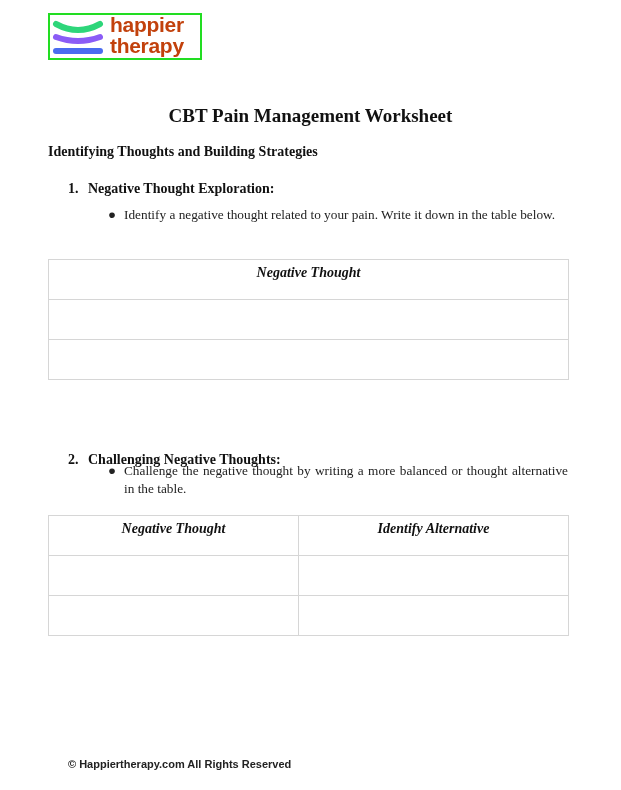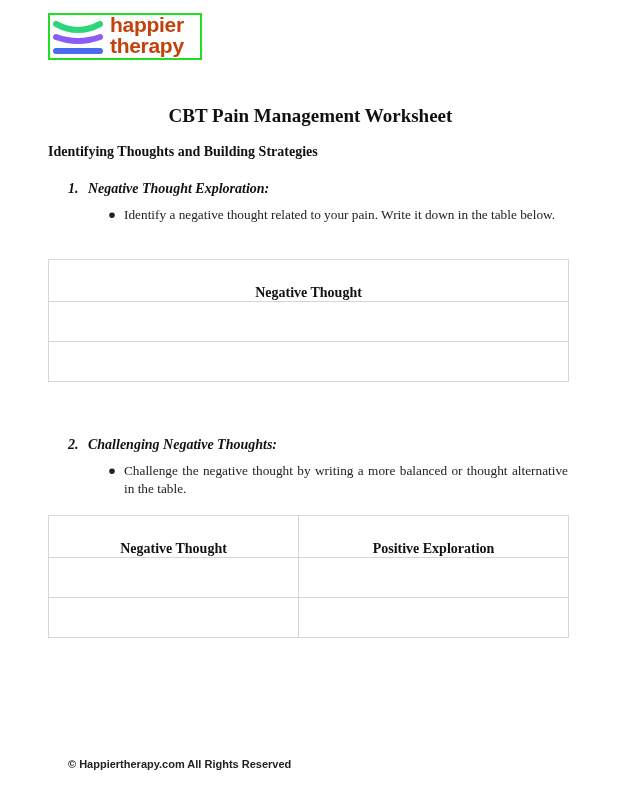--- a/index.html
+++ b/index.html
@@ -2,28 +2,28 @@
 <html><head>
 <meta charset="utf-8">
 <style>
   html, body { margin: 0; padding: 0; background: #ffffff; }
   body { width: 621px; height: 790px; position: relative; overflow: hidden; font-family: "Liberation Serif", serif; color: #111; }
   .logo { position: absolute; left: 48px; top: 13px; width: 154px; height: 47px; border: 2px solid #22dd22; box-sizing: border-box; }
   .logo svg { position: absolute; left: 2px; top: 3px; }
   .logo-text { position: absolute; left: 60px; top: -1px; font-family: "Liberation Sans", sans-serif; font-weight: bold; font-size: 21px; line-height: 21px; color: #c2410c; letter-spacing: -0.3px; }
   .title { position: absolute; left: 0; width: 621px; top: 105px; text-align: center; font-weight: bold; font-size: 19px; }
   .subtitle { position: absolute; left: 48px; top: 144px; font-weight: bold; font-size: 14px; }
-  .section-head { position: absolute; left: 68px; font-weight: bold; font-size: 14px; font-style: italic; }
+  .section-head { position: absolute; left: 68px; font-weight: bold; font-size: 14px; }
   .section-head .num { display: inline-block; width: 20px; }
   .bullet { position: absolute; left: 108px; width: 460px; font-size: 13.3px; line-height: 18px; color: #222; }
   .bullet .dot { position: absolute; left: 0; top: 0; }
   .bullet .txt { display: block; margin-left: 16px; text-align: justify; }
   table { position: absolute; left: 48px; width: 521px; border-collapse: collapse; }
   td, th { border: 1px solid #d6d6d6; height: 39px; padding: 0; font-size: 14px; font-weight: bold; text-align: center; vertical-align: top; }
-  th span { display: inline-block; margin-top: 25px; }
+  th span { display: inline-block; margin-top: 5px; font-style: italic; }
   .footer { position: absolute; left: 36px; top: 758px; font-family: "Liberation Sans", sans-serif; font-weight: bold; font-size: 11px; color: #222; margin-left: 32px; }
 </style>
 </head>
 <body>
 
 <div class="logo">
   <svg width="52" height="40" viewBox="0 0 52 40">
     <path d="M4 6 Q26 18 48 6" stroke="#2ed67a" stroke-width="6" fill="none" stroke-linecap="round"></path>
     <path d="M4 19 Q26 27 48 19" stroke="#8b5cf6" stroke-width="6" fill="none" stroke-linecap="round"></path>
     <path d="M4 33 L48 33" stroke="#4a6cf0" stroke-width="6" fill="none" stroke-linecap="round"></path>
@@ -51,32 +51,32 @@
   </tr>
   <tr>
     <td></td>
   </tr>
   <tr>
     <td></td>
   </tr>
 </tbody>
   </table>
 
-<div class="section-head" style="top:437px;">
+<div class="section-head" style="top:452px;">
   <span class="num">2.</span><span>Challenging Negative Thoughts:</span>
 </div>
 <div class="bullet" style="top:462px;">
   <span class="dot">●</span>
   <span class="txt">Challenge the negative thought by writing a more balanced or thought alternative in the table.</span>
 </div>
 <table style="top:515px;">
   <tbody>
       <tr>
     <th style="width:249px;"><span>Negative Thought</span></th>
-    <th><span>Positive Exploration</span></th>
+    <th><span>Identify Alternative</span></th>
   </tr>
   <tr>
     <td></td>
     <td></td>
   </tr>
   <tr>
     <td></td>
     <td></td>
   </tr>
 </tbody>

